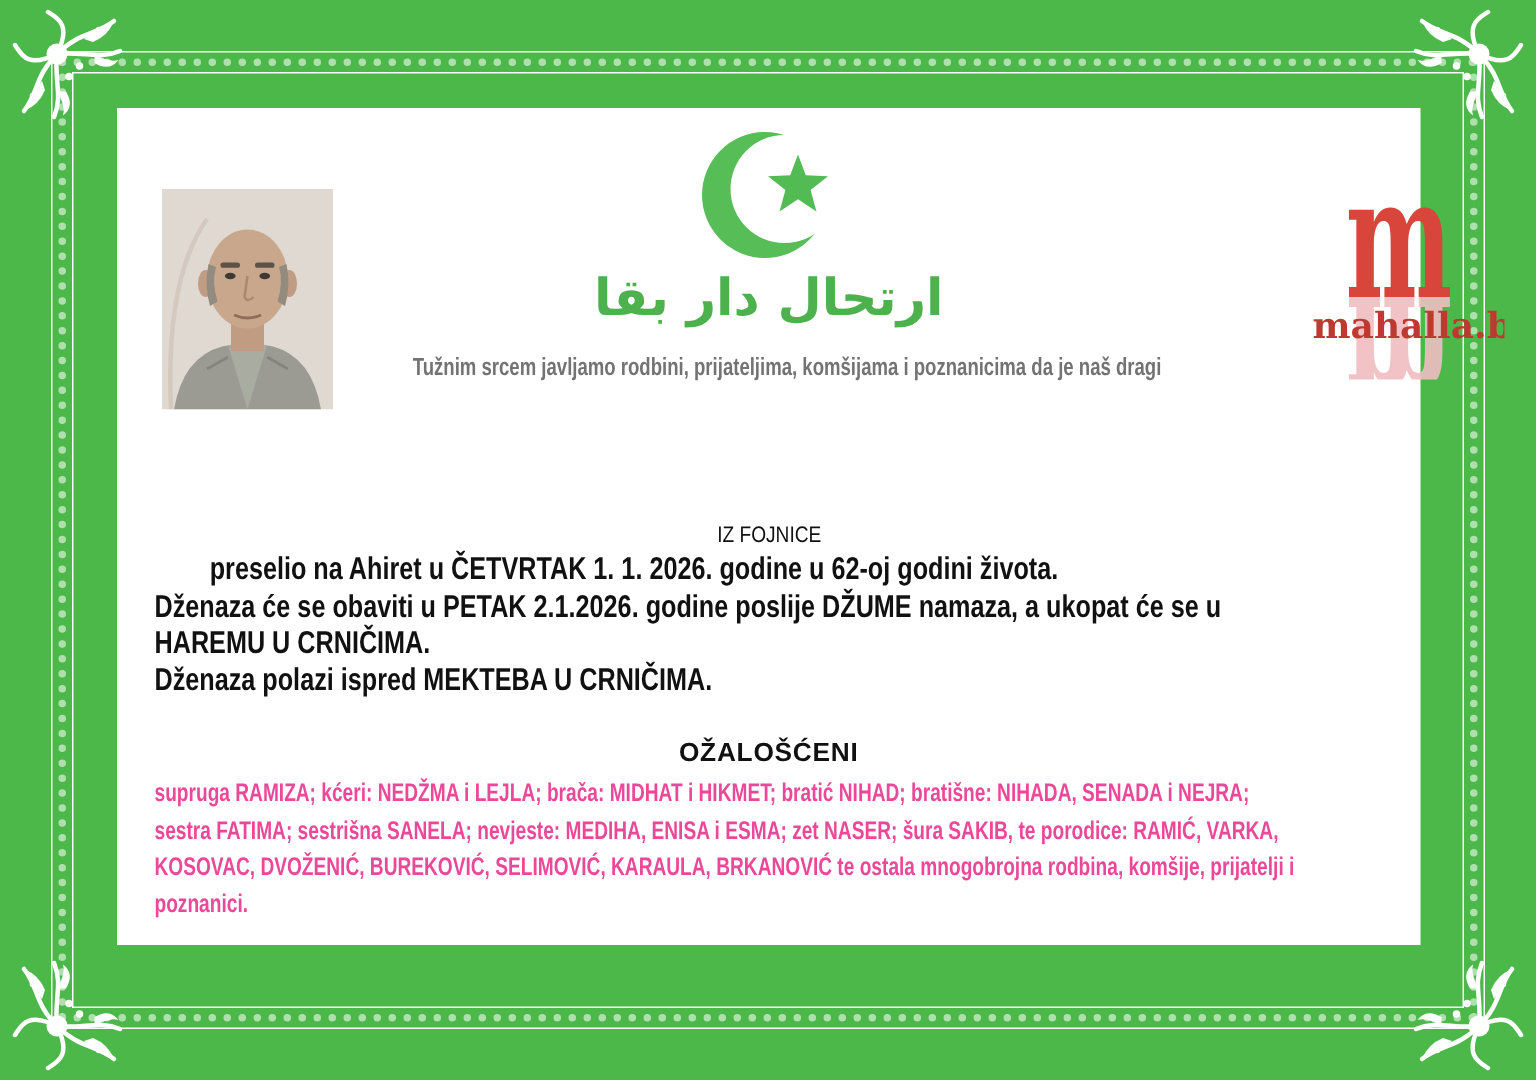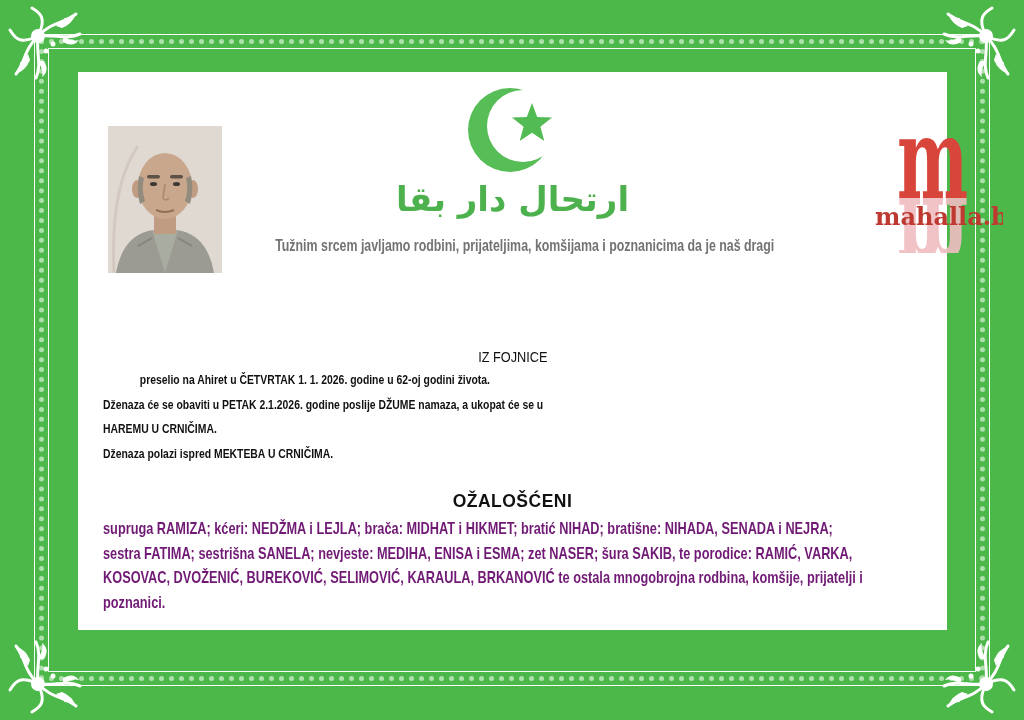--- a/index.html
+++ b/index.html
@@ -35,27 +35,27 @@
   }
   .intro{top:164px;font-size:16.5px;font-weight:bold;color:#737373;}
   .intro span{display:inline-block;white-space:nowrap;transform:translateX(12px) scaleX(.75);}
   .name-title{top:202px;}
   .name-title span{
     display:inline-block;white-space:nowrap;font-weight:bold;color:#0b0b0b;
     font-size:88px;line-height:70px;letter-spacing:-2px;transform:scaleX(.78);
   }
   .origin{top:276px;font-size:15px;font-weight:normal;color:#111;}
   .origin span{display:inline-block;white-space:nowrap;transform:scaleX(.85);}
-  .announce{position:absolute;left:25px;right:6px;top:296px;font-size:13px;font-weight:bold;color:#111;}
+  .announce{position:absolute;left:25px;right:6px;top:296px;font-size:21px;font-weight:bold;color:#111;}
   .announce .ln{white-space:nowrap;transform:scaleX(.8);transform-origin:0 50%;line-height:24.5px;}
   .announce .ln.indent{padding-left:46px;}
   .prayer{top:393px;font-size:17px;font-weight:bold;color:#5E635E;}
   .prayer span{display:inline-block;white-space:nowrap;transform:scaleX(.94);}
   .mourn-head{top:419px;font-size:17.5px;font-weight:bold;color:#111;letter-spacing:.5px;}
-  .mourners{position:absolute;left:25px;right:0;top:445px;font-size:17px;font-weight:bold;color:#701a75;}
+  .mourners{position:absolute;left:25px;right:0;top:445px;font-size:17px;font-weight:bold;color:#ec4899;}
   .mourners .ln{white-space:nowrap;transform:scaleX(.75);transform-origin:0 50%;line-height:24.6px;}
   .tevhid{top:537px;font-size:14px;font-weight:bold;color:#111;}
   .tevhid span{display:inline-block;white-space:nowrap;transform:scaleX(.92);}
   
   .logo{position:absolute;left:853px;top:128px;width:150px;height:125px;z-index:10;}
 </style>
 </head>
 <body>
 
 <svg width="0" height="0" style="position:absolute">

